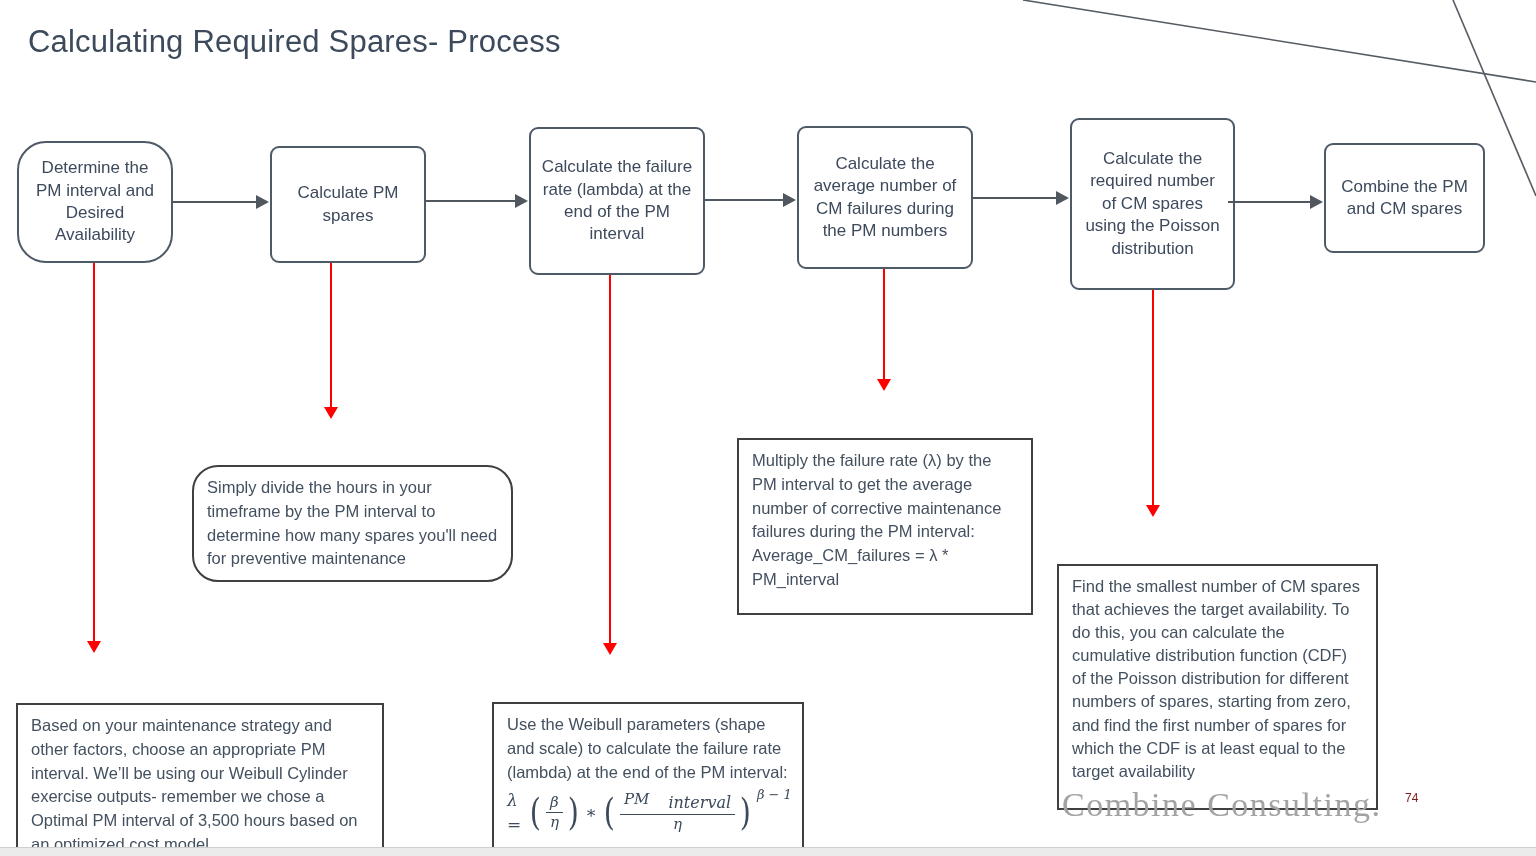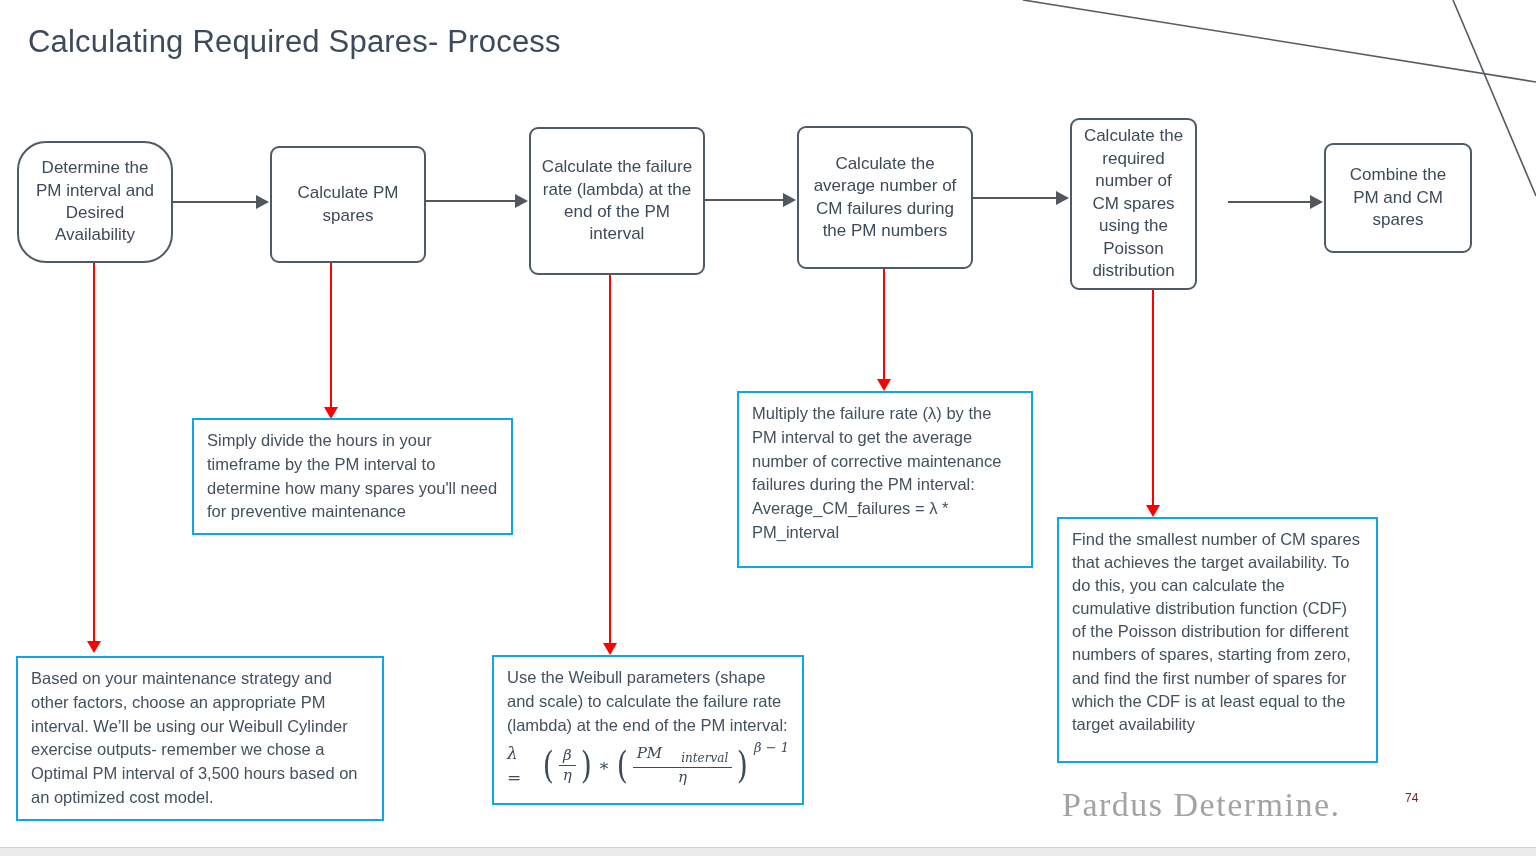--- a/index.html
+++ b/index.html
@@ -15,22 +15,22 @@
            color:#3c4a5c; letter-spacing:0.2px; }
 
   
   .step { position:absolute; display:flex; align-items:center; justify-content:center;
           text-align:center; background:#ffffff; border:2px solid #4f5a67; border-radius:9px;
           color:#3d4a5c; font-size:17px; font-weight:500; line-height:1.32; padding:8px 10px; }
   .s1 { left:17px;   top:141px; width:156px; height:122px;border-radius:29px; }
   .s2 { left:270px;  top:146px; width:156px; height:117px; }
   .s3 { left:529px;  top:127px; width:176px; height:148px; }
   .s4 { left:797px;  top:126px; width:176px; height:143px; }
-  .s5 { left:1070px; top:118px; width:127px; height:172px; }
-  .s6 { left:1324px; top:143px; width:148px; height:110px; }
+  .s5 { left:1070px; top:118px; width:165px; height:172px; }
+  .s6 { left:1324px; top:143px; width:161px; height:110px; }
 
   
   .connector { position:absolute; height:2px; background:#51575e; }
   .connector::after { content:''; position:absolute; right:-12px; top:-6px;
         border-left:13px solid #51575e; border-top:7px solid transparent;
         border-bottom:7px solid transparent; }
   .c1 { left:173px;  top:201px; width:84px; }
   .c2 { left:426px;  top:200px; width:90px; }
   .c3 { left:705px;  top:199px; width:79px; }
   .c4 { left:973px;  top:197px; width:84px; }
@@ -41,38 +41,38 @@
   .red-arrow::after { content:''; position:absolute; bottom:-11px; left:-6px;
         border-top:12px solid #fe0000; border-left:7px solid transparent;
         border-right:7px solid transparent; }
   .r1 { left:93px;   top:263px; height:379px; }
   .r2 { left:330px;  top:263px; height:145px; }
   .r3 { left:609px;  top:275px; height:369px; }
   .r4 { left:883px;  top:269px; height:111px; }
   .r5 { left:1152px; top:290px; height:216px; }
 
   
-  .note { position:absolute; background:#ffffff; border:2px solid #0ea5e9;
-          color:#43505f; font-size:16.5px; line-height:1.44; padding:9px 13px; }
-  .na { left:192px;  top:418px; width:321px; min-height:105px; }
+  .note { position:absolute; background:#ffffff; border:2px solid #404040;
+          color:#43505f; font-size:16.5px; line-height:1.44; padding:9px 13px;margin-top:47px; }
+  .na { left:192px;  top:418px; width:321px; min-height:105px;border-radius:26px; }
   .nb { left:737px;  top:391px; width:296px; min-height:177px; }
   .nc { left:1057px; top:517px; width:321px; min-height:246px; line-height:1.4; }
   .nd { left:16px;   top:656px; width:368px; min-height:157px; }
   .ne { left:492px;  top:655px; width:312px; min-height:150px; }
 
   
   .fml { display:flex; align-items:center; gap:3px; margin-top:4px; height:48px;
          font-family:"DejaVu Serif", serif; font-style:italic; color:#3d4a5c; font-size:17px; }
   .paren { font-style:normal; font-size:38px; font-weight:300; line-height:0.9;
            transform:scaleX(0.75); color:#3d4a5c; }
   .frac { display:inline-flex; flex-direction:column; align-items:center;
           font-size:15px; line-height:1.15; }
   .frac .num { padding:0 4px 1px 4px; border-bottom:1.3px solid #3d4a5c; white-space:nowrap; }
   .frac .den { padding-top:1px; }
-  .frac sub { font-size:12px; font-style:italic;padding-left:19px; }
+  .frac sub { font-size:16px; font-style:italic;padding-left:19px; }
   .exp { font-size:13px; align-self:flex-start; margin:-2px 0 0 1px; white-space:nowrap; }
   .lhs { margin-right:4px; }
   .op { font-style:normal; margin:0 2px; }
 
   
   .note-formula { display:block; }
 
   
   .brand { position:absolute; left:1062px; top:786px; font-family:"Liberation Serif", serif;
            font-size:34px; color:#a3a3a3; letter-spacing:1.5px; }
@@ -154,17 +154,17 @@
       <span class="paren">(</span>
       <span class="frac">
         <span class="num"><span>PM</span><sub>interval</sub></span>
         <span class="den">η</span>
       </span>
       <span class="paren">)</span>
       <span class="exp">β − 1</span>
     </span>
   </div>
 
-  <div class="brand">Pardus Determine.</div>
+  <div class="brand">Combine Consulting.</div>
   <div class="pagenum">74</div>
   <div class="bottom-strip"></div>
 
 </div>
 
 </body></html>

